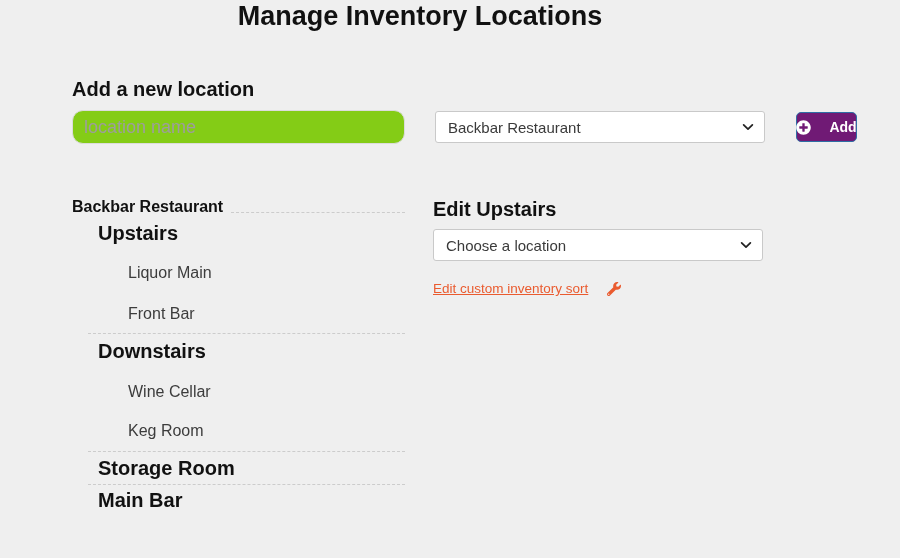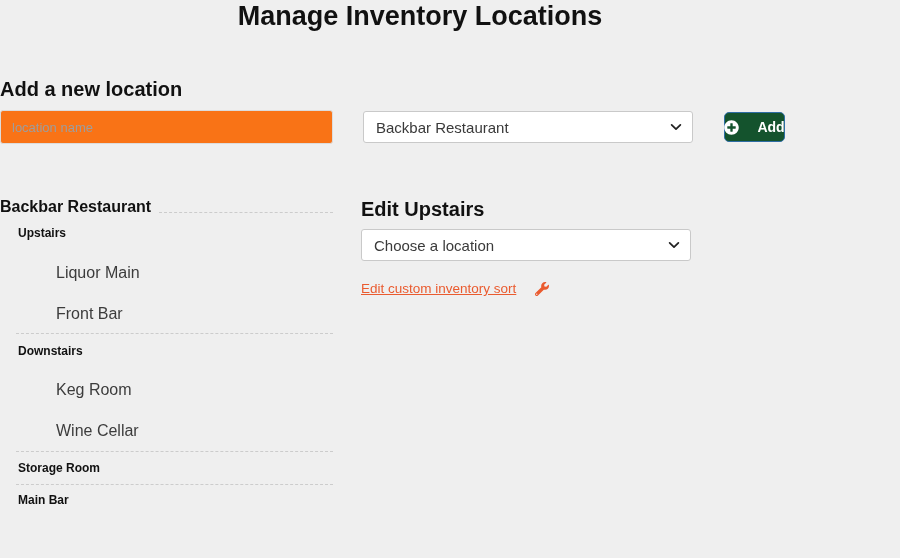--- a/index.html
+++ b/index.html
@@ -11,65 +11,65 @@
     overflow: hidden;
   }
   .page-title {
     width: 840px;
     text-align: center;
     font-size: 27px;
     line-height: 32px;
     font-weight: bold;
     color: #111;
   }
-  .content { }
+  .content { padding-left: 72px; }
   .section-heading {
     font-size: 20px;
     line-height: 22px;
     font-weight: bold;
     color: #111;
   }
   .add-heading { margin-top: 46px; margin-bottom: 10px; }
   .form-row { display: flex; align-items: center; }
   .location-input {
     width: 333px; height: 34px;
-    border: 1px solid #dcdcdc; border-radius: 3px;
-    background: #f97316; padding: 0 11px;
-    font-size: 13px; color: #333;
+    border: 1px solid #dcdcdc; border-radius: 11px;
+    background: #84cc16; padding: 0 11px;
+    font-size: 18px; color: #333;
     font-family: "Liberation Sans", sans-serif;
     outline: none;
   }
   .location-input::placeholder { color: #9d9d9d; }
   .select-wrap { position: relative; width: 330px; }
   .form-row .select-wrap { margin-left: 30px; }
   select {
     width: 100%; height: 32px;
     appearance: none; -webkit-appearance: none; -moz-appearance: none;
     border: 1px solid #c9c9c9; border-radius: 3px;
     background: #fff; padding: 0 30px 0 12px;
     font-size: 15px; color: #3a3a3a;
     font-family: "Liberation Sans", sans-serif;
     outline: none; cursor: pointer;
   }
   .chevron { position: absolute; right: 10px; top: 9px; pointer-events: none; }
   .add-btn {
     margin-left: 31px;
     width: 61px; height: 30px;
-    background: #14532d; border: 1px solid #2e6da4; border-radius: 5px;
+    background: #701a75; border: 1px solid #2e6da4; border-radius: 5px;
     color: #fff; font-weight: bold; font-size: 14px;
     font-family: "Liberation Sans", sans-serif;
     display: flex; align-items: center; justify-content: center; gap: 18px;
     cursor: pointer;
   }
   .columns { display: flex; margin-top: 54px; }
   .col-left { width: 333px; }
   .col-right { width: 333px; margin-left: 28px; }
   .root-row { display: flex; font-size: 16px; line-height: 18px; font-weight: bold; color: #111; }
   .leader { flex: 1; margin-left: 8px; margin-bottom: 3px; border-bottom: 1px dashed #ccc; }
-  .group-label { margin-left: 18px; font-size: 12px; line-height: 15px; font-weight: bold; color: #111; }
+  .group-label { margin-left: 26px; font-size: 20px; line-height: 15px; font-weight: bold; color: #111; }
   .room { margin-left: 56px; font-size: 16px; line-height: 16px; color: #3c3c3c; }
   .sep { margin-left: 16px; border-top: 1px dashed #ccc; height: 1px; }
   .mt8  { margin-top: 8px; }
   .mt9  { margin-top: 9px; }
   .mt10 { margin-top: 10px; }
   .mt11 { margin-top: 11px; }
   .mt12 { margin-top: 12px; }
   .mt23 { margin-top: 23px; }
   .mt24 { margin-top: 24px; }
   .mt25 { margin-top: 25px; }
@@ -122,22 +122,22 @@
         <span>Backbar Restaurant</span>
         <span class="leader"></span>
       </div>
 
       <div class="group-label mt10">Upstairs</div>
       <div class="room mt24">Liquor Main</div>
       <div class="room mt25">Front Bar</div>
       <div class="sep mt11"></div>
 
       <div class="group-label mt10">Downstairs</div>
+      <div class="room mt25">Wine Cellar</div>
       <div class="room mt23">Keg Room</div>
-      <div class="room mt25">Wine Cellar</div>
       <div class="sep mt12"></div>
 
       <div class="group-label mt9">Storage Room</div>
       <div class="sep mt8"></div>
 
       <div class="group-label mt8">Main Bar</div>
     </div>
 
     <div class="col-right">
       <h2 class="section-heading">Edit Upstairs</h2>

